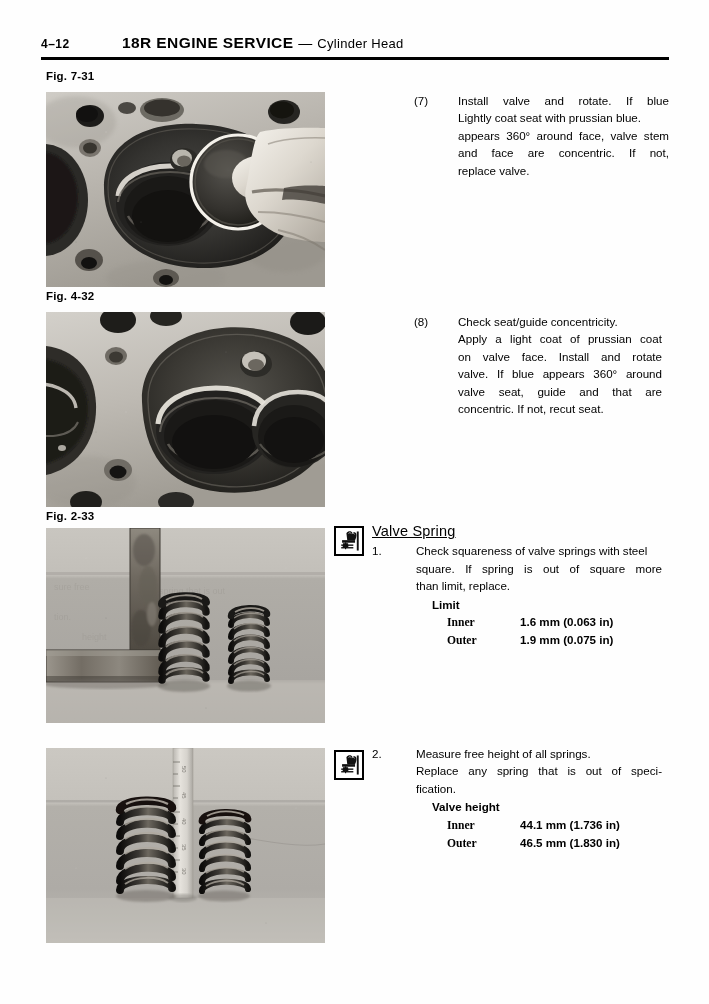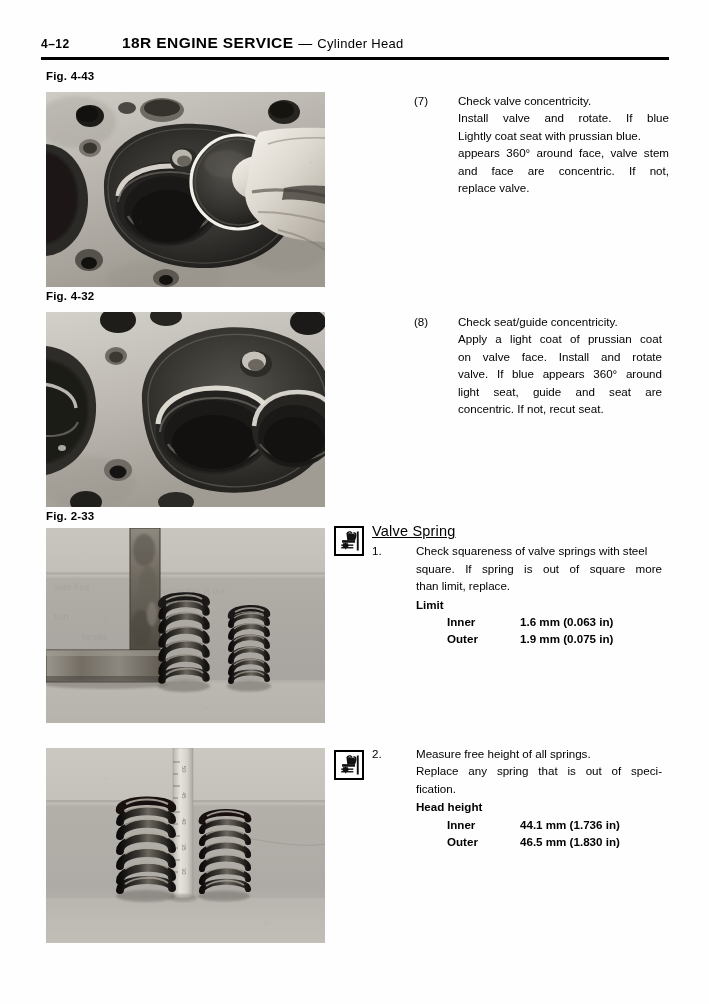--- a/index.html
+++ b/index.html
@@ -63,27 +63,27 @@
   .sec-title{
     font-size:14.5px;letter-spacing:.2px;
     margin-bottom:2px;
     text-decoration:underline;
   }
 
   
   .spec{margin-top:1px;}
   .spec .hd{
     font-weight:bold;font-size:11.6px;
-    line-height:17.4px;
+    margin-left:16px;line-height:17.4px;
   }
   .spec .row{
     line-height:17.4px;font-weight:bold;font-size:11.6px;
     margin-left:31px;white-space:nowrap;
   }
-  .spec .row .lbl{display:inline-block;width:73px;}
+  .spec .row .lbl{display:inline-block;width:73px;font-family:Liberation Serif, serif;}
 
   
   .icobox{
     position:absolute;width:30px;height:30px;
     border:2.5px solid #000;background:#fff;
     box-sizing:border-box;
   }
   .icobox svg{display:block;width:100%;height:100%;}
 </style>
 </head>
@@ -94,21 +94,21 @@
   <div class="hdr">
     <div class="hdr-folio">4–12</div>
     <div class="hdr-title">
       <span>18R ENGINE SERVICE</span>
       <span class="hdr-dash">—</span>
       <span class="hdr-sub">Cylinder Head</span>
     </div>
   </div>
   <div class="hdr-rule"></div>
 
-  <div class="cap" style="top:70px">Fig. 4-43</div>
+  <div class="cap" style="top:70px">Fig. 7-31</div>
   <div class="photo" style="top:92px;height:195px">
     <svg viewBox="0 0 279 195" preserveAspectRatio="none">
       <defs>
         <radialGradient id="p1cham" cx="45%" cy="45%" r="62%">
           <stop offset="0%" stop-color="#4a4946"></stop>
           <stop offset="55%" stop-color="#343330"></stop>
           <stop offset="100%" stop-color="#1d1c1a"></stop>
         </radialGradient>
         <linearGradient id="p1deck" x1="0" y1="0" x2="0.4" y2="1">
           <stop offset="0%" stop-color="#cfccc6"></stop>
@@ -501,37 +501,36 @@
           <circle cx="250" cy="60" r="0.6" fill="#fff"></circle>
         <circle cx="220" cy="175" r="0.6" fill="#000"></circle>
           <circle cx="60" cy="30" r="0.6" fill="#000"></circle>
       </g>
     </svg>
   </div>
 
   <div class="blk" style="left:414px;top:92px;width:255px">
     <div class="num">(7)</div>
     <div class="body">
-      <div class="ln">Check valve concentricity.</div>
       <div class="ln j">Install valve and rotate.   If blue</div>
       <div class="ln">Lightly coat seat with prussian blue.</div>
       <div class="ln j">appears 360° around face, valve stem</div>
       <div class="ln j">and face are concentric.   If not,</div>
       <div class="ln">replace valve.</div>
     </div>
   </div>
 
   <div class="blk" style="left:414px;top:313px;width:248px">
     <div class="num">(8)</div>
     <div class="body">
       <div class="ln">Check seat/guide concentricity.</div>
       <div class="ln j">Apply a light coat of prussian coat</div>
       <div class="ln j">on valve face.   Install and rotate</div>
       <div class="ln j">valve.  If blue appears 360° around</div>
-      <div class="ln j">light seat, guide and seat are</div>
+      <div class="ln j">valve seat, guide and that are</div>
       <div class="ln">concentric.  If not, recut seat.</div>
     </div>
   </div>
 
   <div class="icobox" style="left:334px;top:526px">
     <svg viewBox="0 0 30 30">
       <rect x="0" y="0" width="30" height="30" fill="#fff"></rect>
 
       <path d="M12 6 C14 3 18 3 19 6 C20 4 23 4.5 23.5 7 C24 9.5 23 12 22 14 L13 14 Z" fill="#111"></path>
       <path d="M14.5 6.5 C15 5 17 5 17.5 6.5" fill="none" stroke="#fff" stroke-width="0.7"></path>
@@ -588,21 +587,21 @@
   </div>
 
   <div class="blk" style="left:372px;top:745px;width:290px">
     <div style="position:relative">
       <div class="num">2.</div>
       <div class="body" style="margin-left:44px">
         <div class="ln">Measure free height of all springs.</div>
         <div class="ln j">Replace any spring that is out of speci-</div>
         <div class="ln">fication.</div>
         <div class="spec">
-          <div class="hd">Head  height</div>
+          <div class="hd">Valve  height</div>
           <div class="row">
             <span class="lbl">Inner</span><span>44.1 mm (1.736 in)</span>
           </div>
           <div class="row">
             <span class="lbl">Outer</span><span>46.5 mm (1.830 in)</span>
           </div>
         </div>
       </div>
     </div>
   </div>

